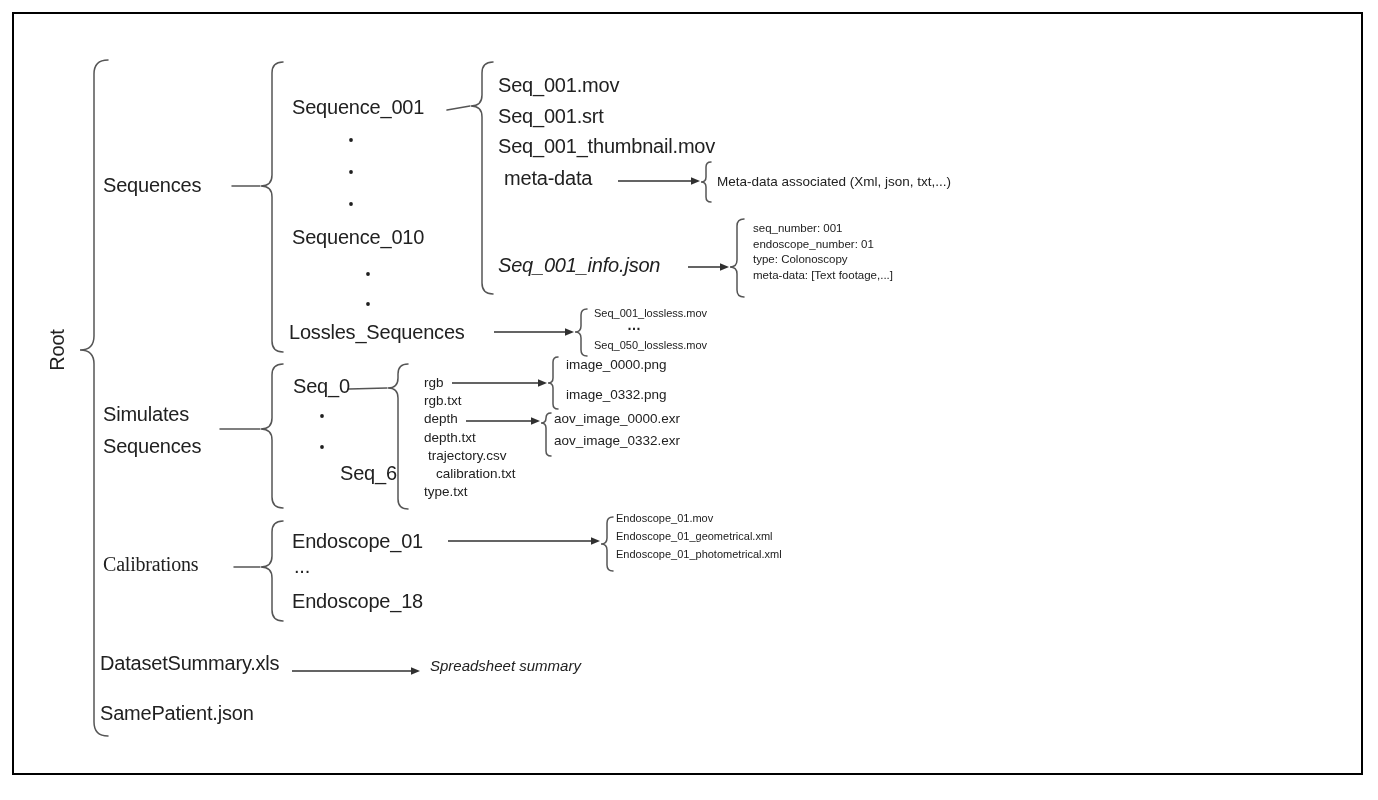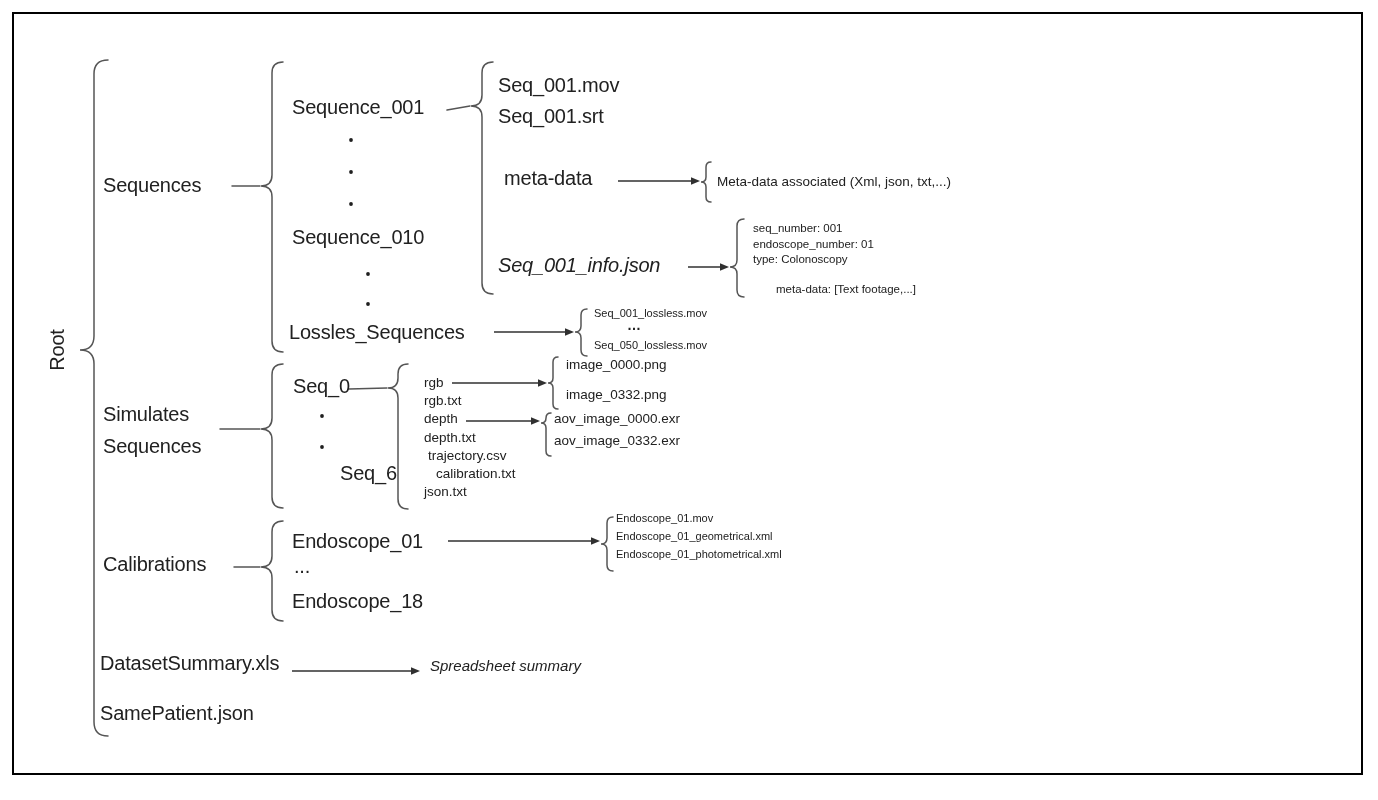--- a/index.html
+++ b/index.html
@@ -84,52 +84,53 @@
 
   <div class="lbl rot" style="left:27px;top:338px;width:60px;">Root</div>
 
   <div class="lbl" style="left:103px;top:173px;">Sequences</div>
   <div class="lbl" style="left:292px;top:95px;">Sequence_001</div>
   <div class="lbl" style="left:292px;top:225px;">Sequence_010</div>
   <div class="lbl" style="left:289px;top:320px;">Lossles_Sequences</div>
 
   <div class="lbl" style="left:498px;top:73px;">Seq_001.mov</div>
   <div class="lbl" style="left:498px;top:104px;">Seq_001.srt</div>
+  <div class="lbl" style="left:498px;top:134px;">Seq_001_thumbnail.mov</div>
   <div class="lbl" style="left:504px;top:166px;">meta-data</div>
   <div class="sm" style="left:717px;top:174px;">Meta-data associated (Xml, json, txt,...)</div>
 
   <div class="lbl" style="left:498px;top:253px;font-style:italic;">Seq_001_info.json</div>
   <div class="xs" style="left:753px;top:222px;">seq_number:  001</div>
   <div class="xs" style="left:753px;top:238px;">endoscope_number:  01</div>
   <div class="xs" style="left:753px;top:253px;">type:  Colonoscopy</div>
-  <div class="xs" style="left:776px;top:269px;margin-top:14px;">meta-data: [Text footage,...]</div>
+  <div class="xs" style="left:753px;top:269px;">meta-data: [Text footage,...]</div>
 
   <div class="sm2" style="left:594px;top:307px;">Seq_001_lossless.mov</div>
   <div class="dots" style="position:absolute;left:627px;top:317px;">…</div>
   <div class="sm2" style="left:594px;top:339px;">Seq_050_lossless.mov</div>
 
   <div class="lbl" style="left:103px;top:402px;">Simulates</div>
   <div class="lbl" style="left:103px;top:434px;">Sequences</div>
   <div class="lbl" style="left:293px;top:374px;">Seq_0</div>
   <div class="lbl" style="left:293px;top:461px;margin-left:47px;">Seq_6</div>
 
   <div class="sm" style="left:424px;top:375px;">rgb</div>
   <div class="sm" style="left:424px;top:393px;">rgb.txt</div>
   <div class="sm" style="left:424px;top:411px;">depth</div>
   <div class="sm" style="left:424px;top:430px;">depth.txt</div>
   <div class="sm" style="left:428px;top:448px;text-align:center;">trajectory.csv</div>
   <div class="sm" style="left:424px;top:466px;margin-left:12px;">calibration.txt</div>
-  <div class="sm" style="left:424px;top:484px;">json.txt</div>
+  <div class="sm" style="left:424px;top:484px;">type.txt</div>
 
   <div class="sm" style="left:566px;top:357px;">image_0000.png</div>
   <div class="sm" style="left:566px;top:387px;">image_0332.png</div>
   <div class="sm" style="left:554px;top:411px;">aov_image_0000.exr</div>
   <div class="sm" style="left:554px;top:433px;">aov_image_0332.exr</div>
 
-  <div class="lbl" style="left:103px;top:552px;">Calibrations</div>
+  <div class="lbl" style="left:103px;top:552px;font-family:Liberation Serif, serif;">Calibrations</div>
   <div class="lbl" style="left:292px;top:529px;">Endoscope_01</div>
   <div class="lbl" style="left:294px;top:554px;">...</div>
   <div class="lbl" style="left:292px;top:589px;">Endoscope_18</div>
 
   <div class="sm2" style="left:616px;top:512px;">Endoscope_01.mov</div>
   <div class="sm2" style="left:616px;top:530px;">Endoscope_01_geometrical.xml</div>
   <div class="sm2" style="left:616px;top:548px;">Endoscope_01_photometrical.xml</div>
 
   <div class="lbl" style="left:100px;top:651px;">DatasetSummary.xls</div>
   <div class="md" style="left:430px;top:657px;font-style:italic;">Spreadsheet summary</div>

